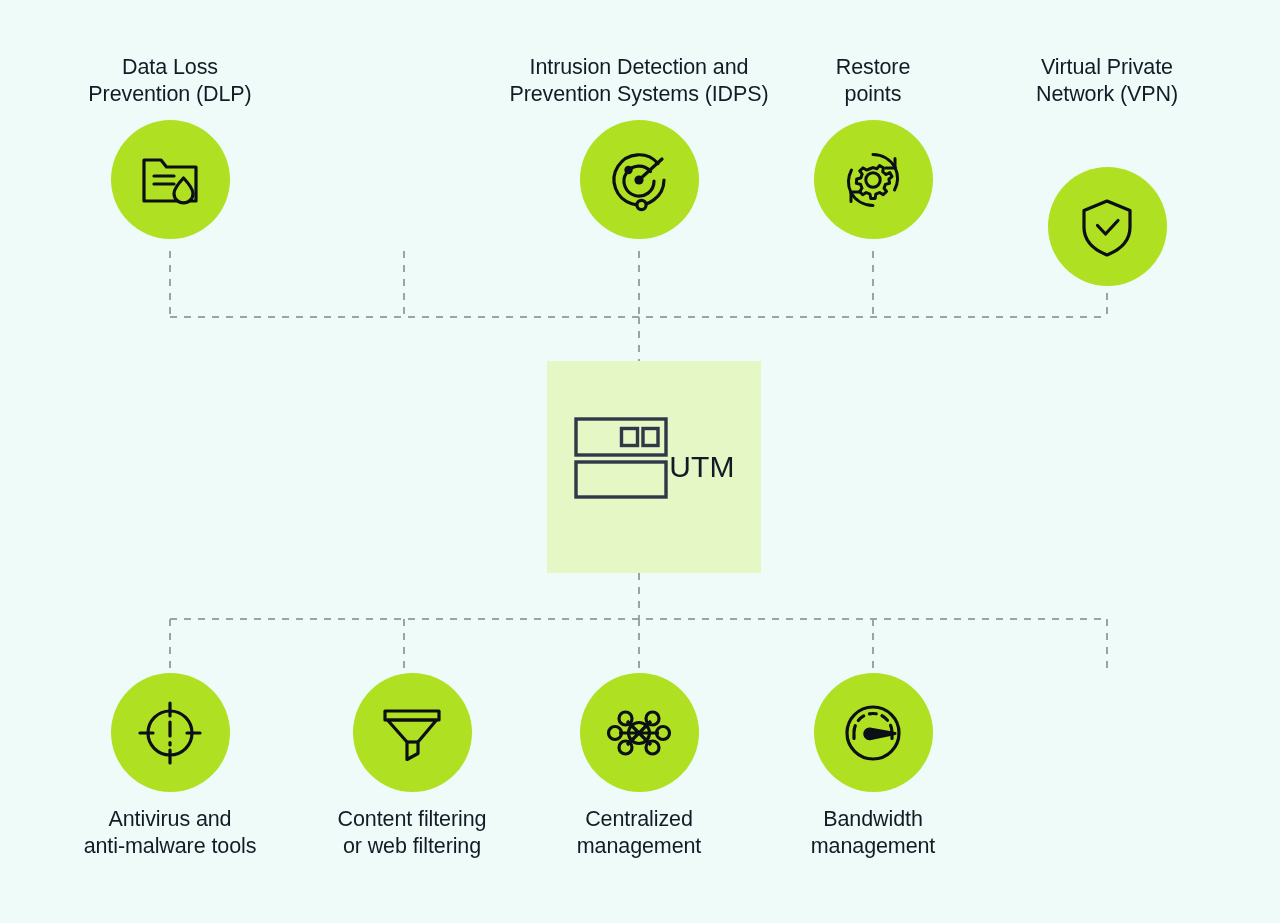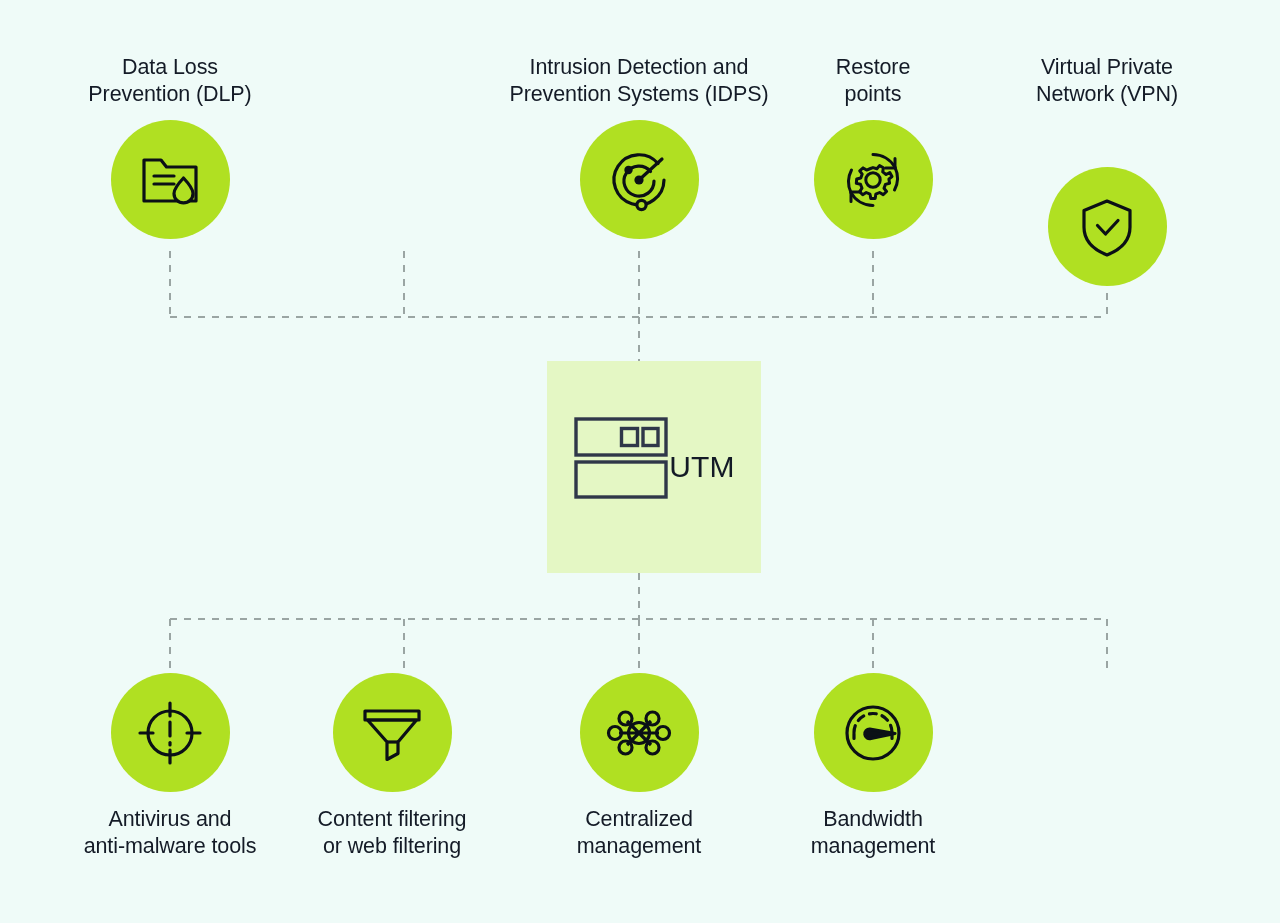--- a/index.html
+++ b/index.html
@@ -191,21 +191,21 @@
         <circle cx="36" cy="36" r="22"></circle>
         <path d="M36 6v13M36 53v13M6 36h13M53 36h13"></path>
         <path d="M36 25v14"></path>
         <path d="M36 45.5v2.5"></path>
       </svg>
     </div>
     <div class="node-label">Antivirus and
 anti-malware tools</div>
   </div>
 
-  <div class="node bottom" style="left:272px; top:673px;">
+  <div class="node bottom" style="left:292px; top:673px;">
     <div class="circle">
       <svg width="70" height="70" viewBox="0 0 70 70" fill="none" stroke="#0b1016" stroke-width="3.2" stroke-linejoin="round">
         <path d="M8 13h54v9H8z"></path>
         <path d="M10.5 22 30 44v17.5L41 55.5V44L59.5 22z"></path>
         <path d="M30 44h11"></path>
       </svg>
     </div>
     <div class="node-label">Content filtering
 or web filtering</div>
   </div>

